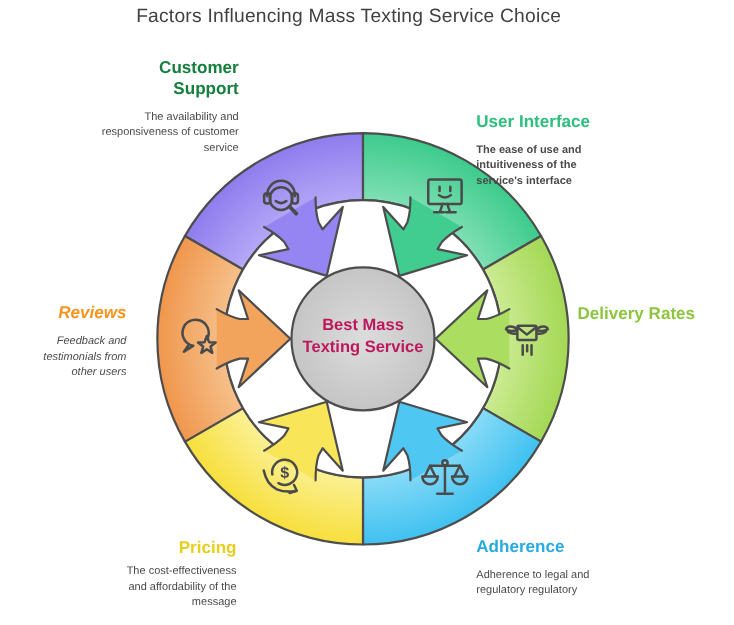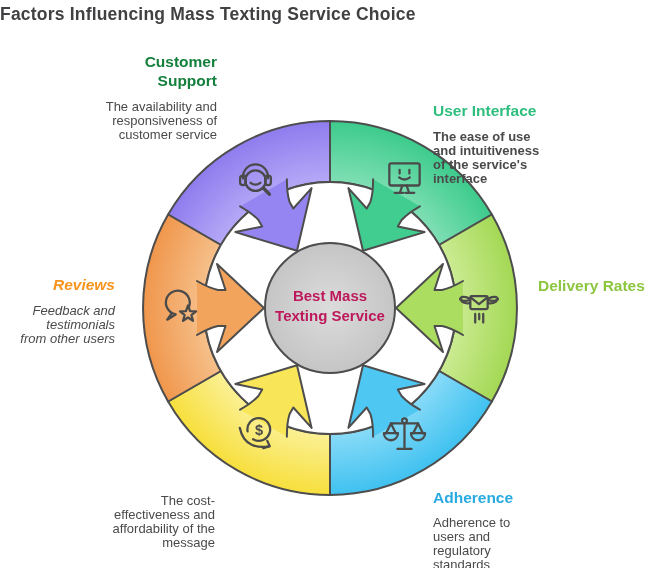--- a/index.html
+++ b/index.html
@@ -1,30 +1,30 @@
 <!DOCTYPE html>
 <html><head>
 <meta charset="utf-8">
 <style>
   html,body{margin:0;padding:0;background:#fff;}
   body{width:667px;height:568px;position:relative;overflow:hidden;
        font-family:"Liberation Sans", sans-serif;}
   .stage{position:absolute;inset:0;}
   svg{position:absolute;left:0;top:0;}
-  .title{position:absolute;left:0;top:4px;width:634px;text-align:left;
-         font-size:17.5px;font-weight:700;letter-spacing:.2px;}
+  .title{position:absolute;left:0;top:4px;width:634px;text-align:center;
+         font-size:17.5px;font-weight:400;letter-spacing:.2px;}
   .fblock{position:absolute;}
   .flabel{font-size:15.5px;font-weight:700;line-height:19px;}
-  .fdesc{font-size:13px;line-height:14px;font-weight:400;}
+  .fdesc{font-size:10px;line-height:14px;font-weight:400;}
   .align-right{text-align:right;}
   .fb-cs{right:450px;top:52px;width:130px;}
   .fb-cs .fdesc{margin-top:10px;}
   .fb-ui{left:433px;top:70px;width:120px;margin-top:31px;}
   .fb-ui .fdesc{margin-top:10px;font-weight:bold;}
-  .fb-dr{left:538px;top:276px;width:118px;}
+  .fb-dr{left:525px;top:276px;width:118px;}
   .fb-dr .fdesc{margin-top:13px;}
   .fb-co{left:433px;top:488px;width:108px;}
   .fb-co .fdesc{margin-top:9px;}
   .fb-pr{right:452px;top:489px;width:112px;}
   .fb-pr .fdesc{margin-top:5px;}
   .fb-rv{right:552px;top:275px;width:115px;font-style:italic;}
   .fb-rv .fdesc{margin-top:10px;margin-left:20px;}
   .center-label{position:absolute;left:245px;top:286px;width:170px;text-align:center;
                 font-size:15px;font-weight:700;line-height:20px;}
 </style>
@@ -136,24 +136,25 @@
     <div class="flabel" style="color: rgb(46, 190, 125);">User Interface</div>
     <div class="fdesc" style="color: rgb(74, 74, 74);">The ease of use and intuitiveness of the service's interface</div>
   </div>
 
   <div class="fblock fb-dr">
     <div class="flabel" style="color: rgb(140, 198, 63);">Delivery Rates</div>
   </div>
 
   <div class="fblock fb-co">
     <div class="flabel" style="color: rgb(41, 171, 226);">Adherence</div>
-    <div class="fdesc" style="color: rgb(74, 74, 74);">Adherence to users and regulatory standards</div>
+    <div class="fdesc" style="color: rgb(74, 74, 74);">Adherence to legal and regulatory regulatory</div>
   </div>
 
   <div class="fblock fb-pr align-right">
+    <div class="flabel" style="color: rgb(233, 206, 29);">Pricing</div>
     <div class="fdesc" style="color: rgb(74, 74, 74);">The cost-effectiveness and affordability of the message</div>
   </div>
 
   <div class="fblock fb-rv align-right">
     <div class="flabel" style="color: rgb(247, 148, 30);">Reviews</div>
     <div class="fdesc" style="color: rgb(74, 74, 74);">Feedback and testimonials from other users</div>
   </div>
 
   <div class="center-label" style="color: #be185d;">
     <div>Best Mass</div>

